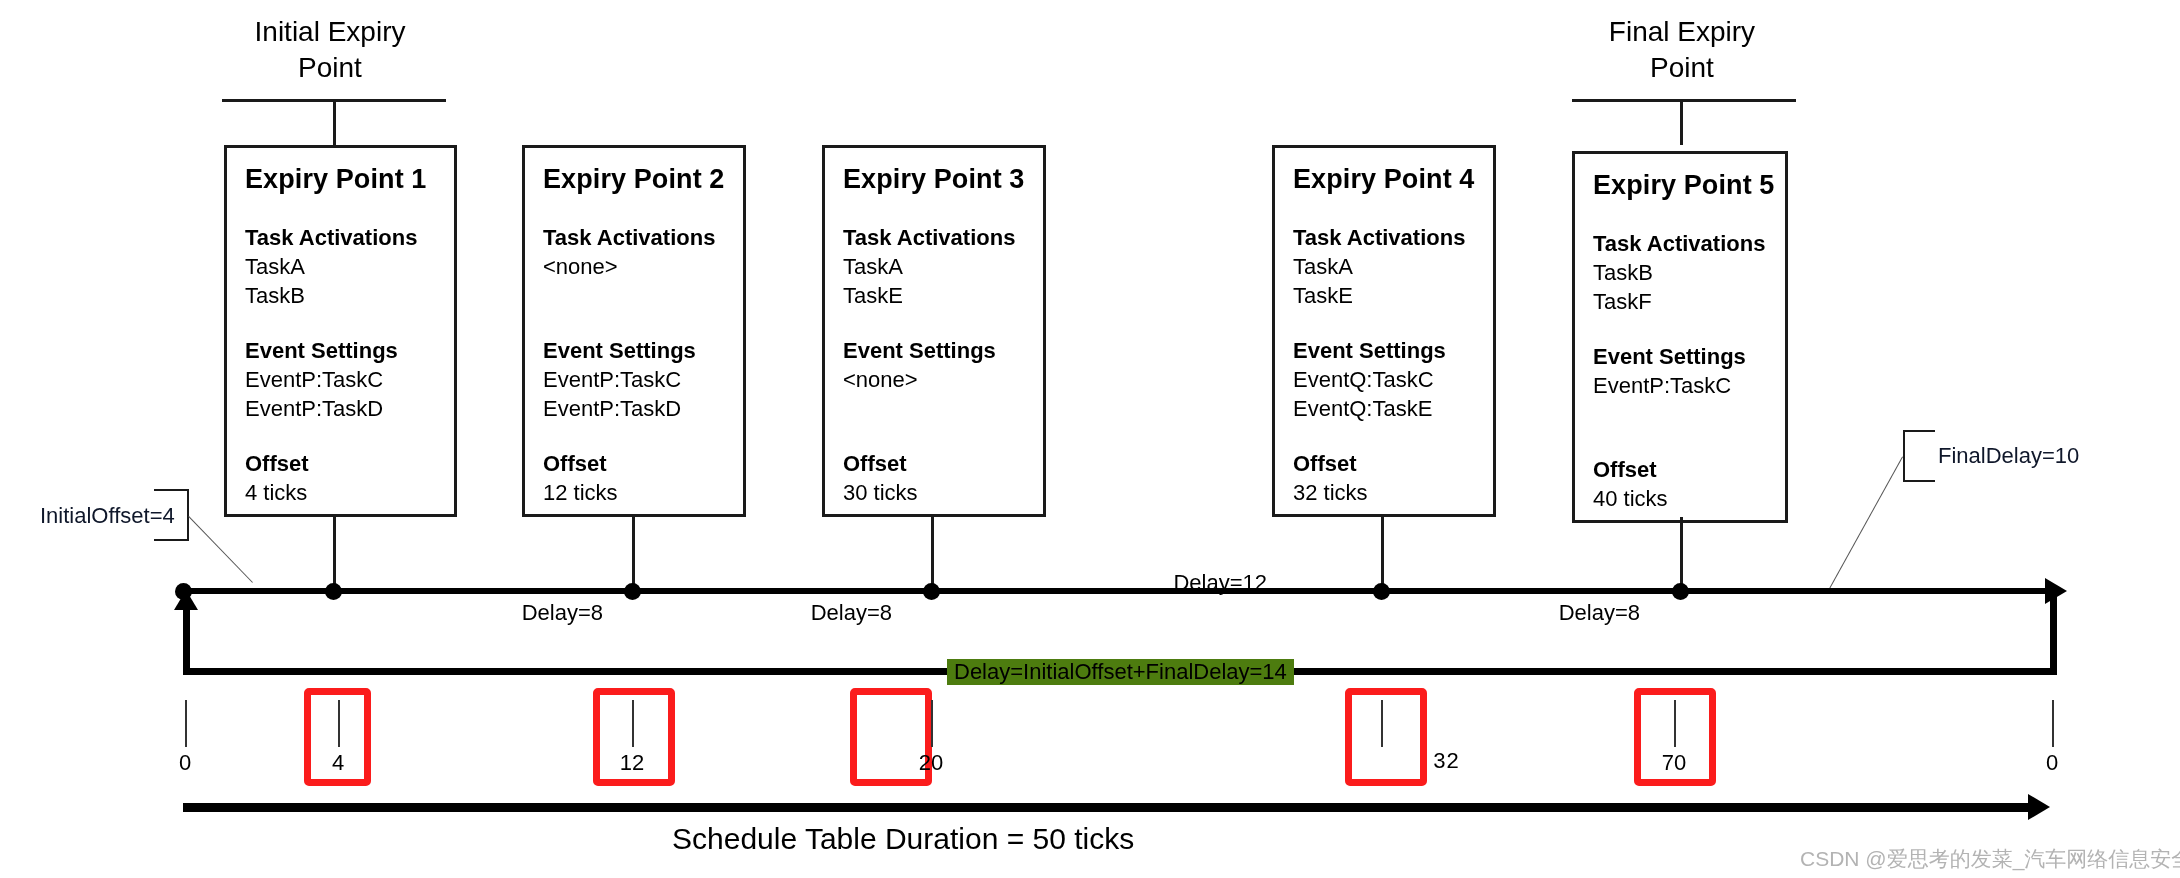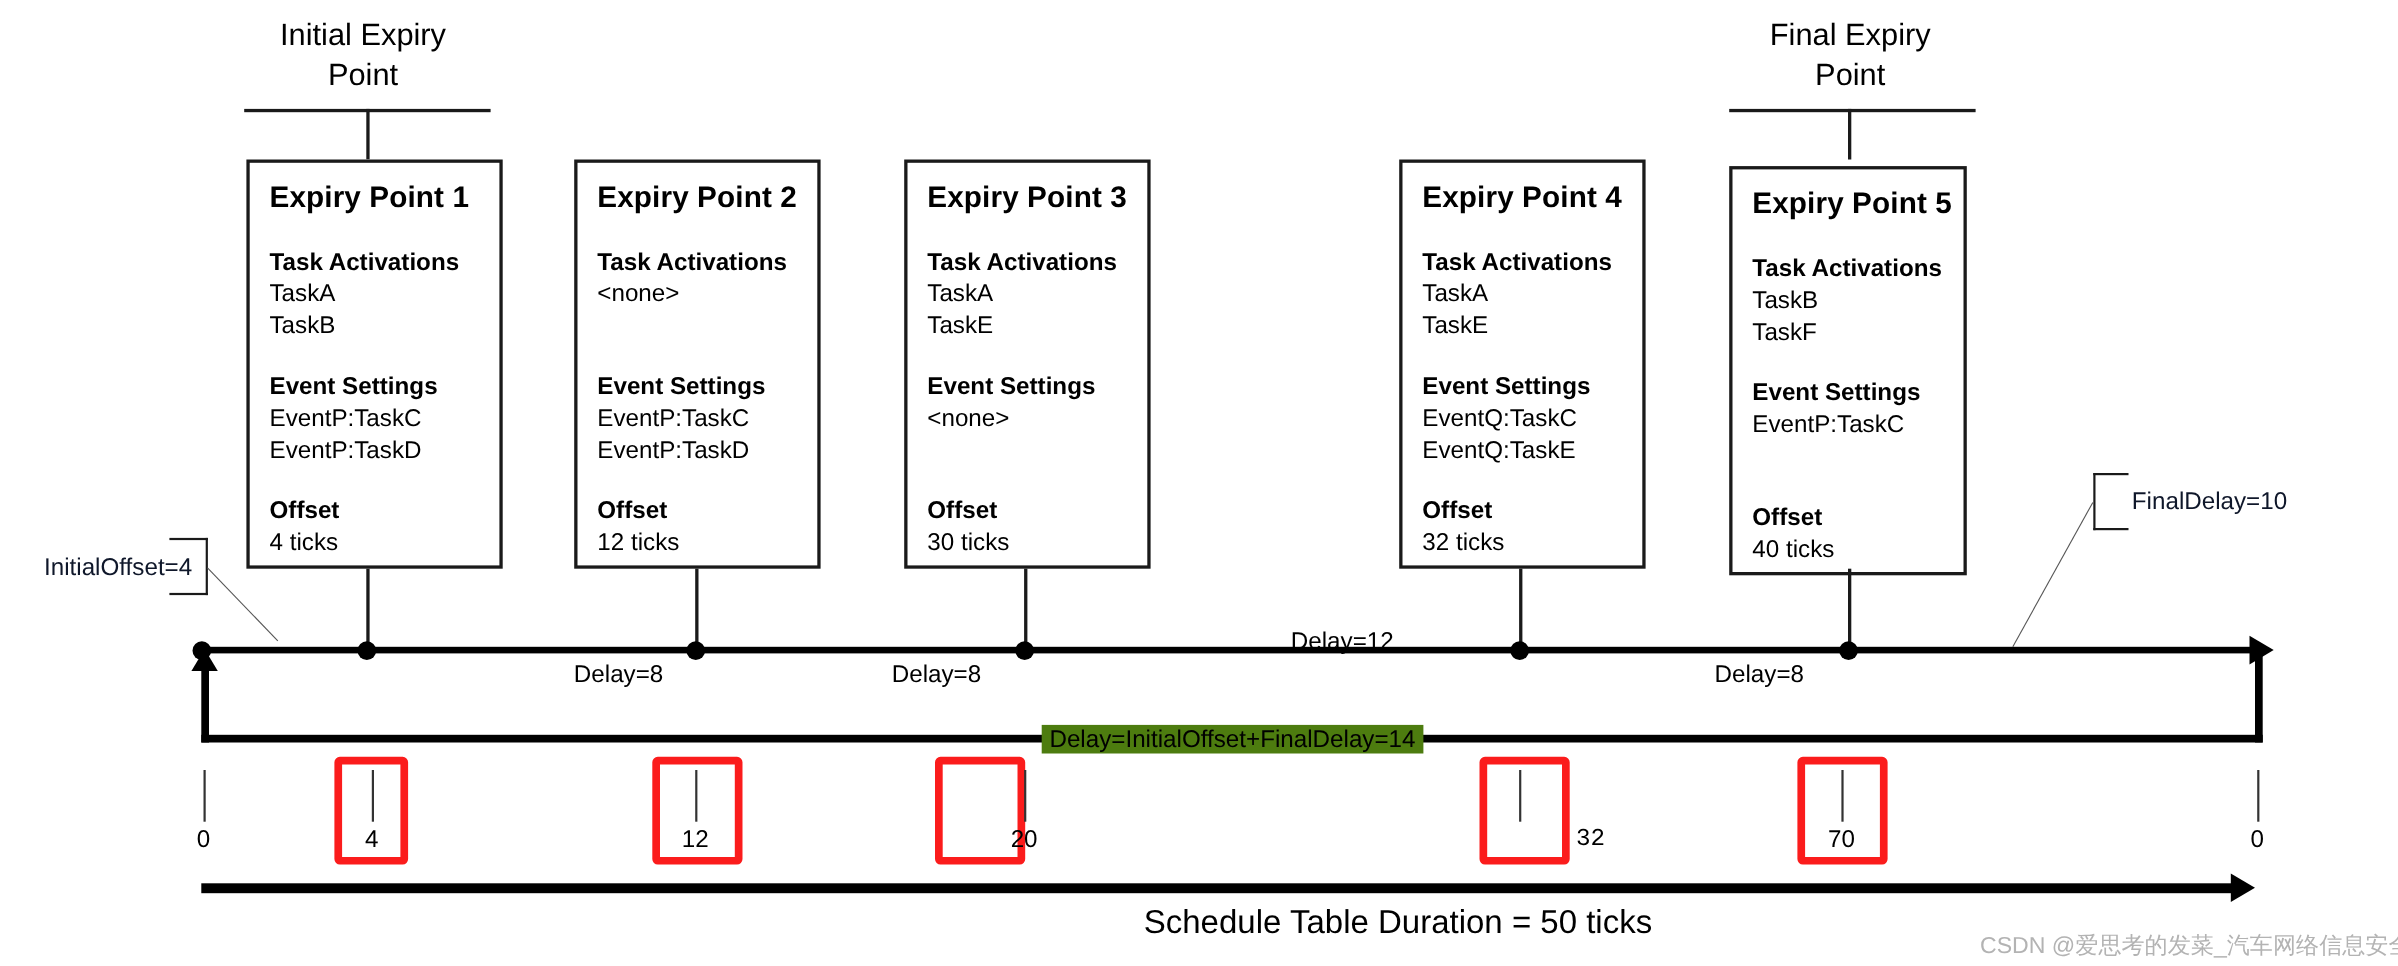--- a/index.html
+++ b/index.html
@@ -161,21 +161,21 @@
   }
 
   
   .duration-bar {
     position: absolute;
     background: #000;
   }
   .duration-label {
     position: absolute;
     font-size: 30px;
-    text-align: right;
+    text-align: left;
     white-space: nowrap;
     color: #000;
   }
 
   
   .watermark {
     position: absolute;
     font-size: 21px;
     color: #b3b3b3;
     white-space: nowrap;

